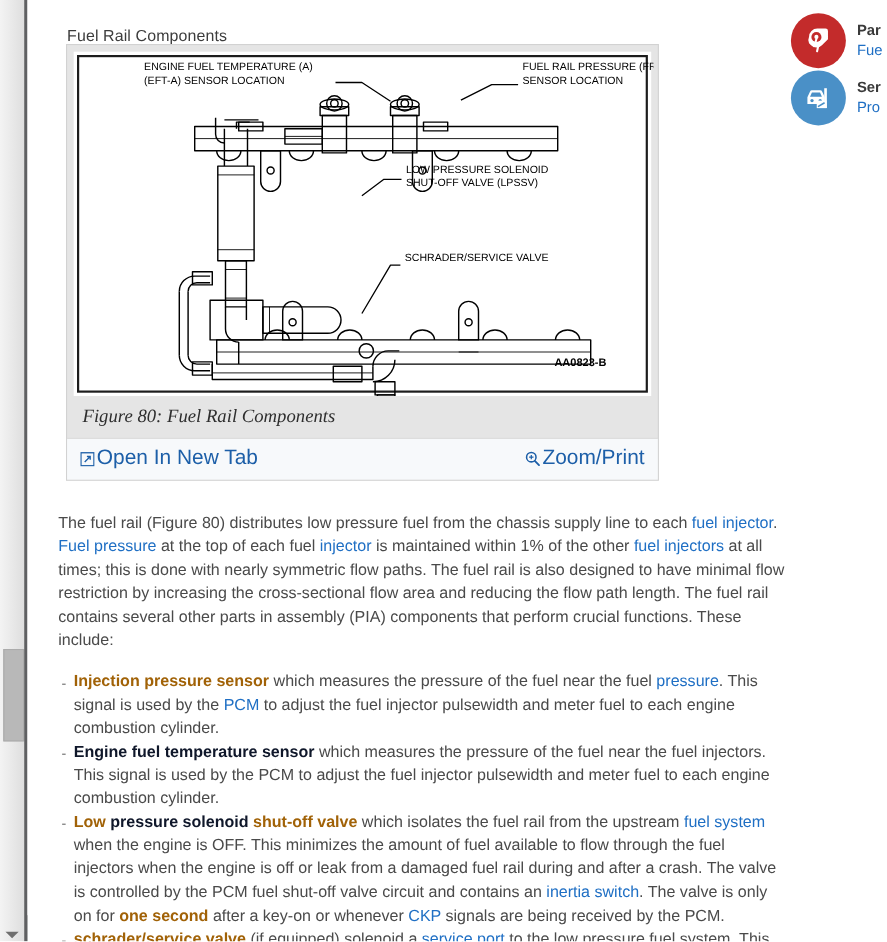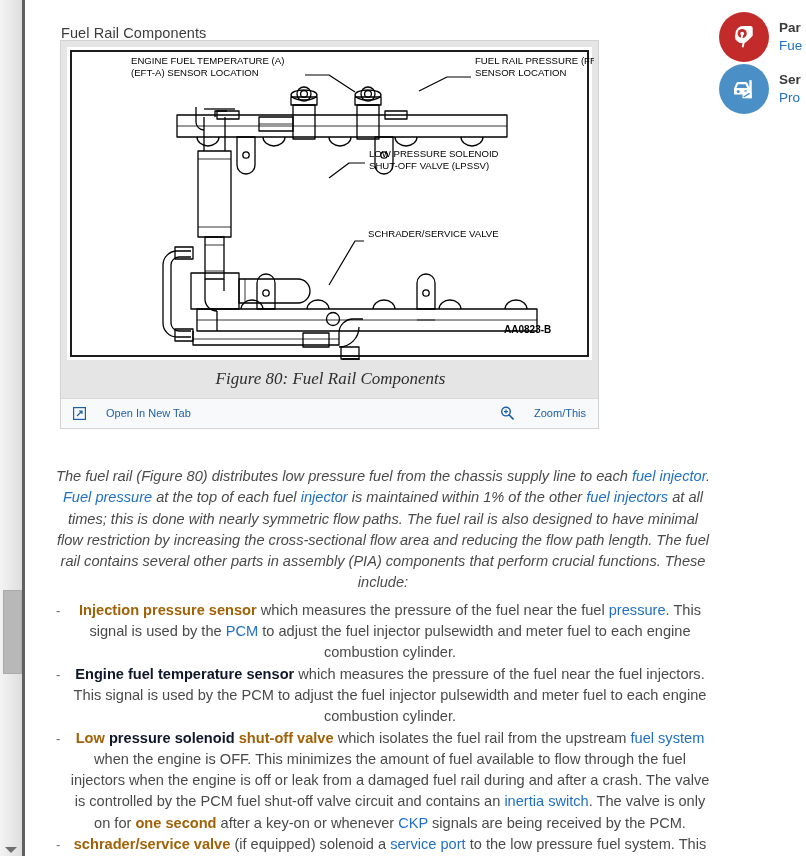--- a/index.html
+++ b/index.html
@@ -49,21 +49,20 @@
     background: #5f6062;
   }
 
   
   .content {
     position: absolute;
     left: 25px; top: 0;
     width: 781px;
     height: 832px;
     background: #ffffff;
-    text-align: center;
   }
 
   .doc-title {
     position: absolute;
     left: 36px;
     top: 25px;
     font-size: 14.5px;
     color: #3c3c3c;
     letter-spacing: .1px;
   }
@@ -102,43 +101,43 @@
   .fig-toolbar {
     display: flex;
     justify-content: space-between;
     align-items: center;
     background: #f7f9fb;
     padding: 7px 12px 8px 12px;
   }
   .fig-link {
     display: inline-flex;
     align-items: center;
-    gap: 20px;
+    gap: 2px;
     color: #1d5fa8;
-    font-size: 11px;
+    font-size: 19px;
     text-decoration: none;
     cursor: pointer;
   }
   .fig-link svg { display: block; }
 
   
   .diagram { position: absolute; left: 0; top: 0; }
 
   
   .body-text {
     position: absolute;
     left: 28px;
     top: 466px;
     width: 660px;
     font-size: 14.6px;
     line-height: 21.3px;
     color: #4a4a4a;
     font-family: "Liberation Sans", sans-serif;
   }
-  .body-text p { margin: 0 0 6px 0; font-style: italic; }
+  .body-text p { margin: 0 0 16px 0; }
   .body-text .lnk { color: #1f6fc4; cursor: pointer; }
   .bullets { margin-top: 0; }
   .bullet { position: relative; padding-left: 14px; }
   .bullet .dash {
     position: absolute;
     left: 3px; top: 0;
     color: #6d6d6d;
     font-size: 13px;
   }
   .b-strong { font-weight: bold; color: #a16207; }
@@ -329,21 +328,21 @@
         </a>
 
         <a class="fig-link">
           <span>
             <svg width="14" height="14" viewBox="0 0 14 14">
               <circle cx="6" cy="5.6" r="4.3" fill="none" stroke="#1d5fa8" stroke-width="1.4"></circle>
               <path d="M9.2 9 L13 12.8" stroke="#1d5fa8" stroke-width="1.7" stroke-linecap="round"></path>
               <path d="M4 5.6 L8 5.6 M6 3.6 L6 7.6" stroke="#1d5fa8" stroke-width="1.1"></path>
             </svg>
           </span>
-          <span>Zoom/This</span>
+          <span>Zoom/Print</span>
         </a>
       </div>
     </div>
 
     <div class="body-text">
 
       <p><span>The fuel rail (Figure 80) distributes low pressure fuel from the chassis supply line to each </span><span class="lnk">fuel injector</span><span>. </span><span class="lnk">Fuel pressure</span><span> at the top of each fuel </span><span class="lnk">injector</span><span> is maintained within 1% of the other </span><span class="lnk">fuel injectors</span><span> at all times; this is done with nearly symmetric flow paths. The fuel rail is also designed to have minimal flow restriction by increasing the cross-sectional flow area and reducing the flow path length. The fuel rail contains several other parts in assembly (PIA) components that perform crucial functions. These include:</span></p>
 
       <div class="bullets">
 

